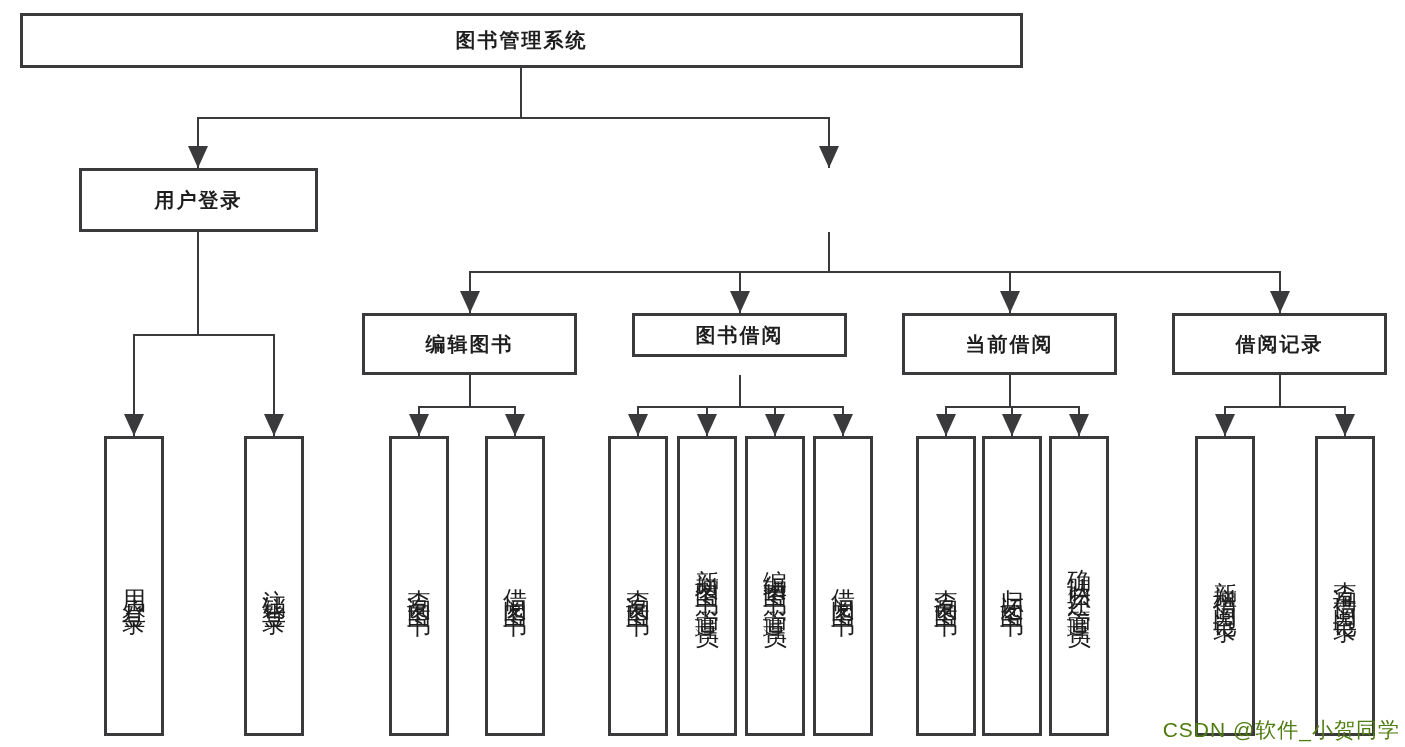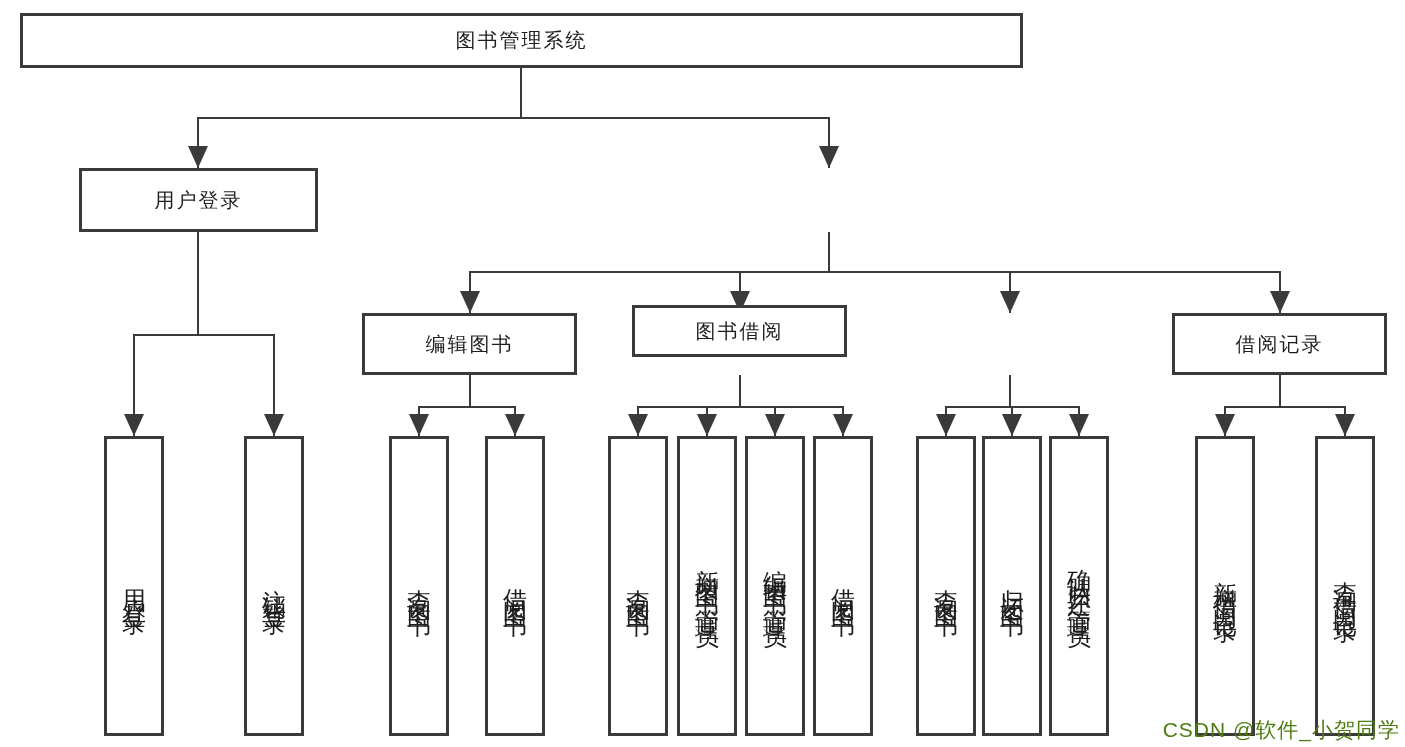--- a/index.html
+++ b/index.html
@@ -5,21 +5,21 @@
   html,body{margin:0;padding:0;background:#ffffff;}
   .canvas{
     position:relative;width:1405px;height:747px;background:#ffffff;
     font-family:"Liberation Sans","DejaVu Sans",sans-serif;overflow:hidden;
   }
   .box{
     position:absolute;border:3px solid #3a3a3c;background:#ffffff;
     box-sizing:border-box;display:flex;align-items:center;justify-content:center;
     color:#1e1e1e;z-index:2;
   }
-  .hdr{font-size:20px;letter-spacing:2px;font-weight:400;}
+  .hdr{font-size:20px;letter-spacing:2px;font-weight:700;}
   .leaf{width:60px;height:300px;}
   .leaf .vtext{
     writing-mode:vertical-rl;text-orientation:mixed;
     font-size:24px;letter-spacing:8px;line-height:1;color:#1e1e1e;
   }
   .vline{position:absolute;width:2px;background:#3a3a3c;z-index:1;}
   .hline{position:absolute;height:2px;background:#3a3a3c;z-index:1;}
   .arrow{
     position:absolute;width:0;height:0;z-index:1;
     border-left:10px solid transparent;border-right:10px solid transparent;
@@ -39,22 +39,25 @@
     <span>图书管理系统</span>
   </div>
 
   <div class="box hdr" style="left:79px;top:168px;width:239px;height:64px">
     <span>用户登录</span>
   </div>
 
   <div class="box hdr" style="left:362px;top:313px;width:215px;height:62px">
     <span>编辑图书</span>
   </div>
-  <div class="box hdr" style="left:632px;top:305px;width:215px;height:52px">
+  <div class="box hdr" style="left:632px;top:313px;width:215px;height:44px">
     <span>图书借阅</span>
+  </div>
+  <div class="box hdr" style="left:902px;top:313px;width:215px;height:62px">
+    <span>当前借阅</span>
   </div>
   <div class="box hdr" style="left:1172px;top:313px;width:215px;height:62px">
     <span>借阅记录</span>
   </div>
 
   <div class="box leaf" style="left:104px;top:436px">
     <span class="vtext">用户登录</span>
   </div>
   <div class="box leaf" style="left:244px;top:436px">
     <span class="vtext">注销登录</span>

